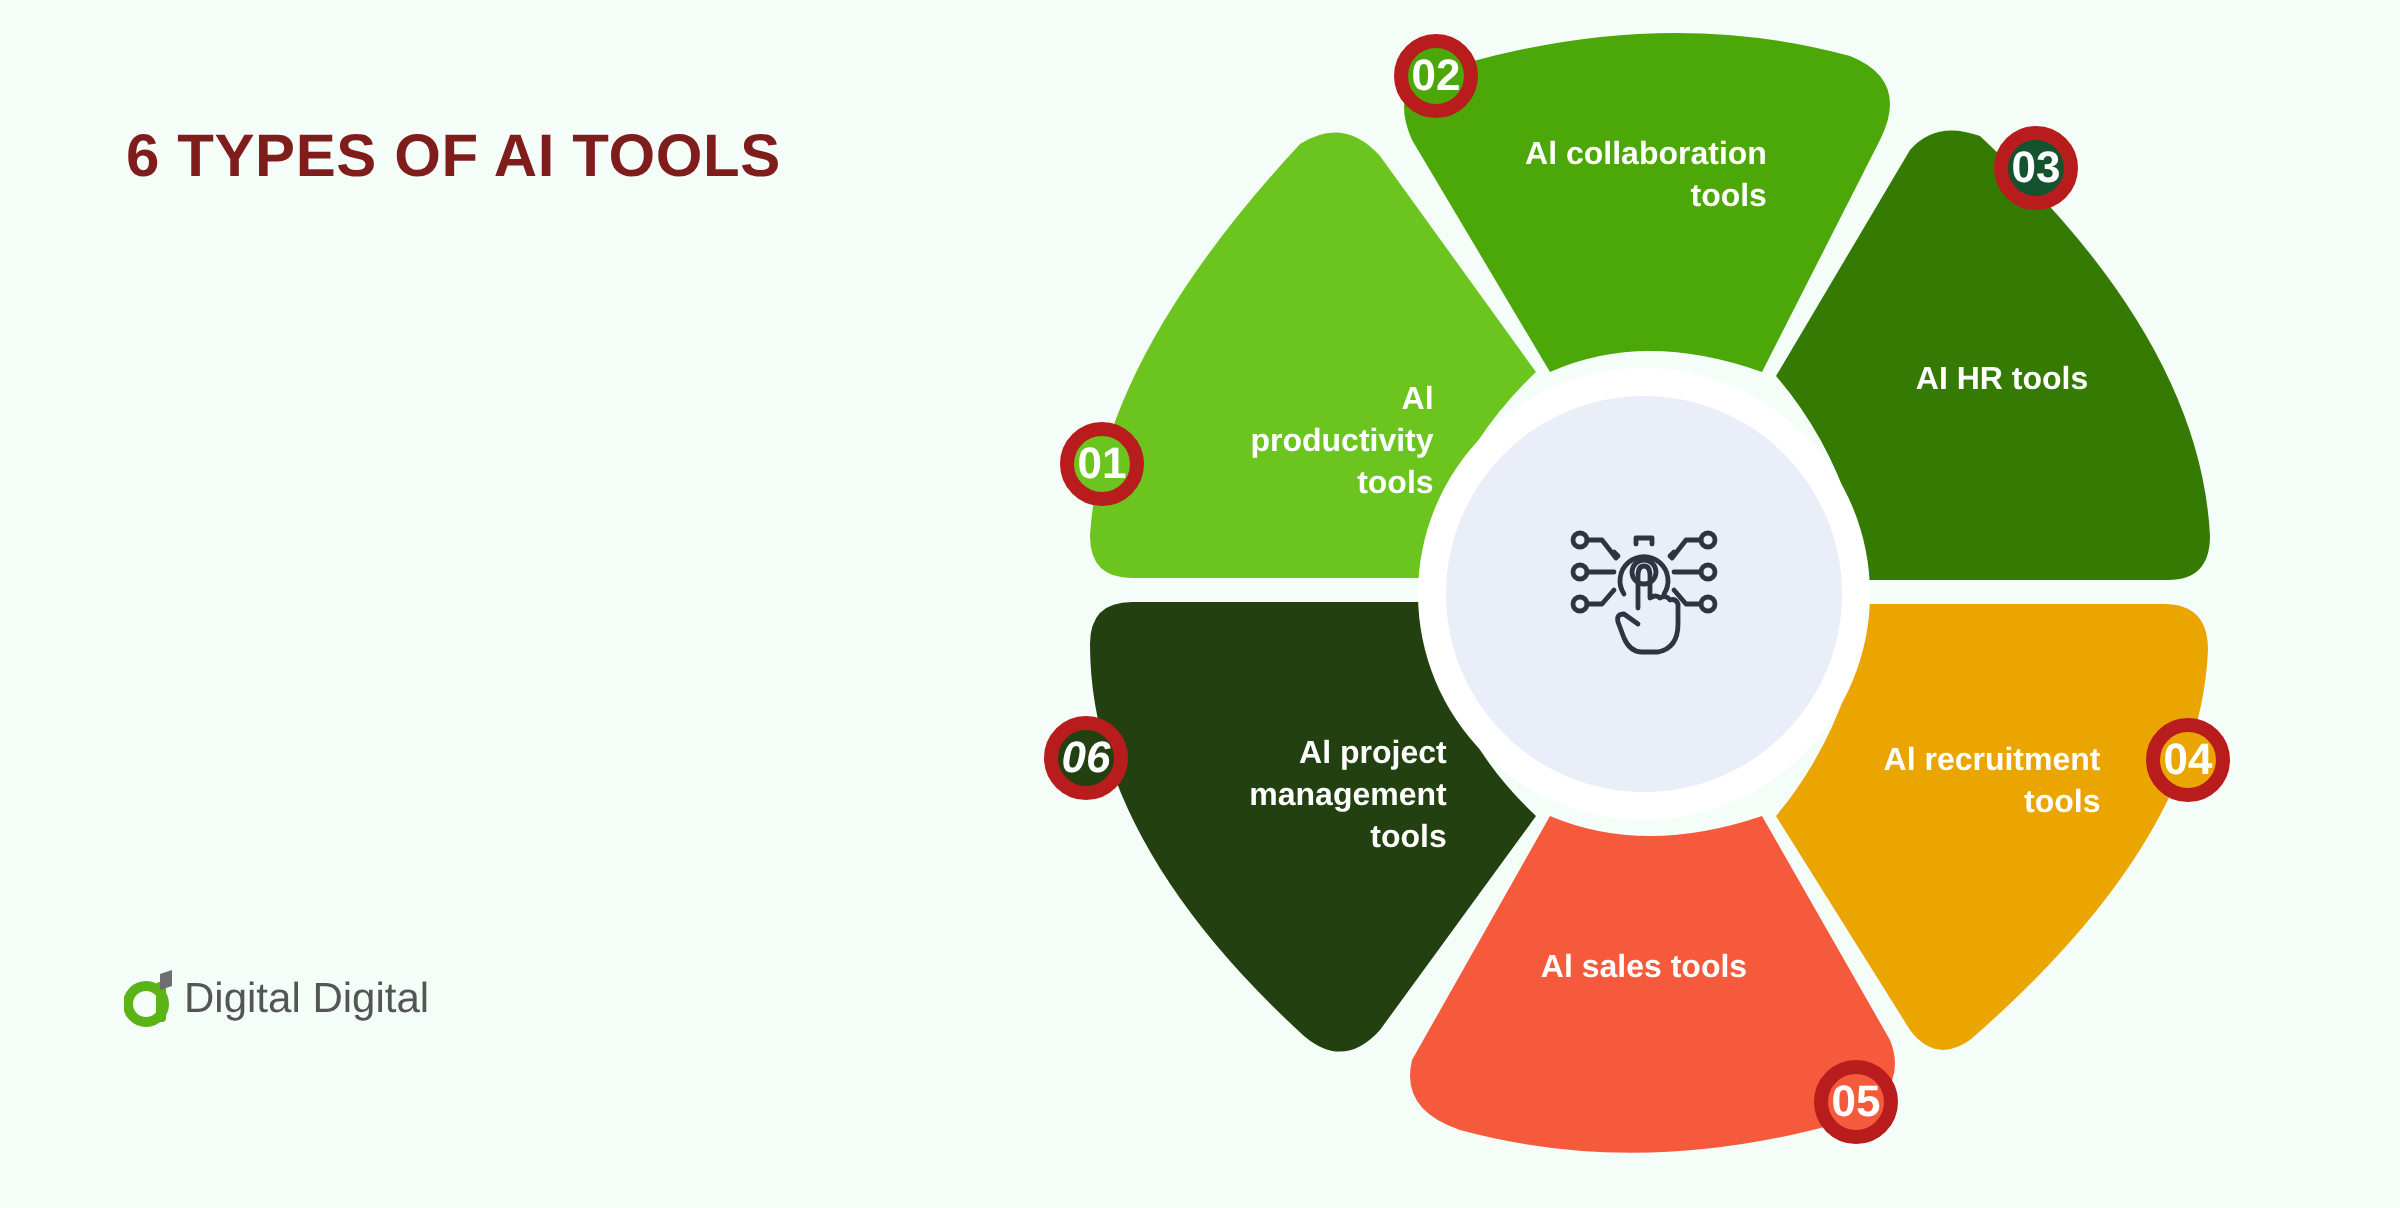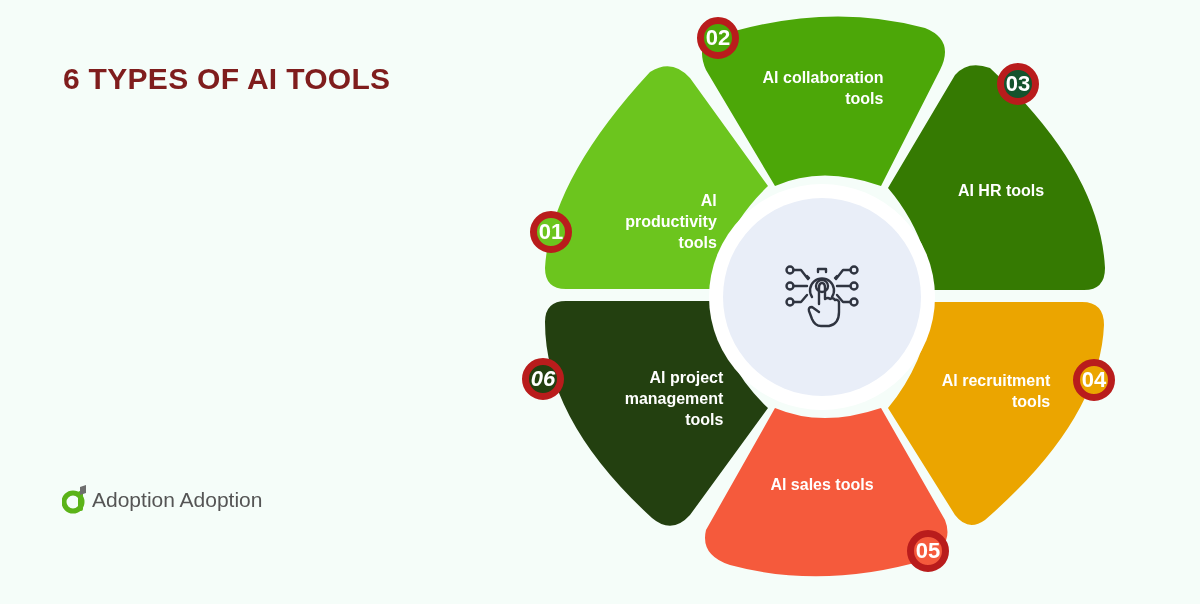--- a/index.html
+++ b/index.html
@@ -114,14 +114,14 @@
 <div class="badge" style="left:1094px; top:380px; background:#EBA500;">04</div>
 <div class="badge" style="left:928px; top:551px; background:#F55A3C;">05</div>
 <div class="badge" style="left:543px; top:379px; background:#234010;font-style:italic;">06</div>
 
 <div class="logo">
   <svg width="26" height="30" viewBox="0 0 26 30">
     <circle cx="11" cy="17" r="9" fill="none" stroke="#5BB318" stroke-width="5"></circle>
     <rect x="16" y="6" width="5" height="20" rx="2" fill="#5BB318"></rect>
     <path d="M18 2 L24 0 L24 8 L18 10 Z" fill="#6E6E6E"></path>
   </svg>
-  <span class="logo-text">Adoption Adoption</span>
+  <span class="logo-text">Digital Digital</span>
 </div>
 
 </body></html>

